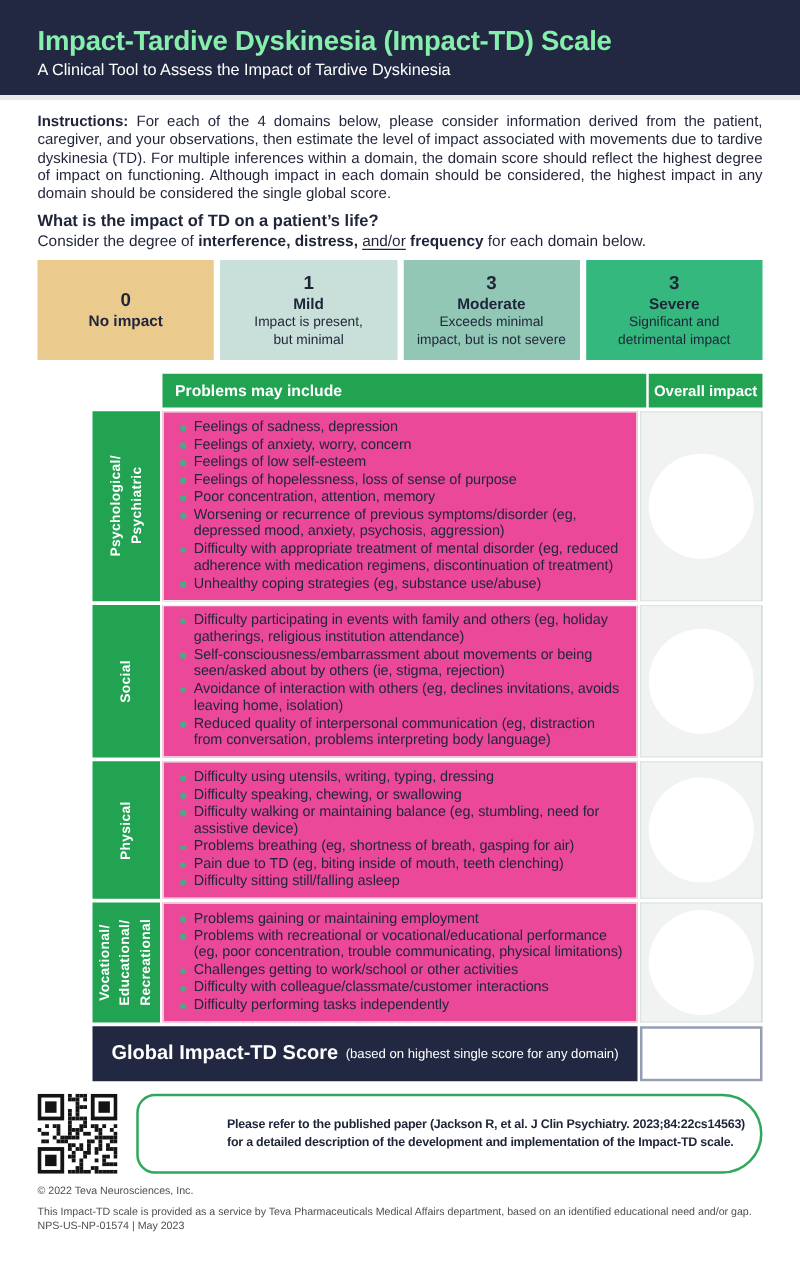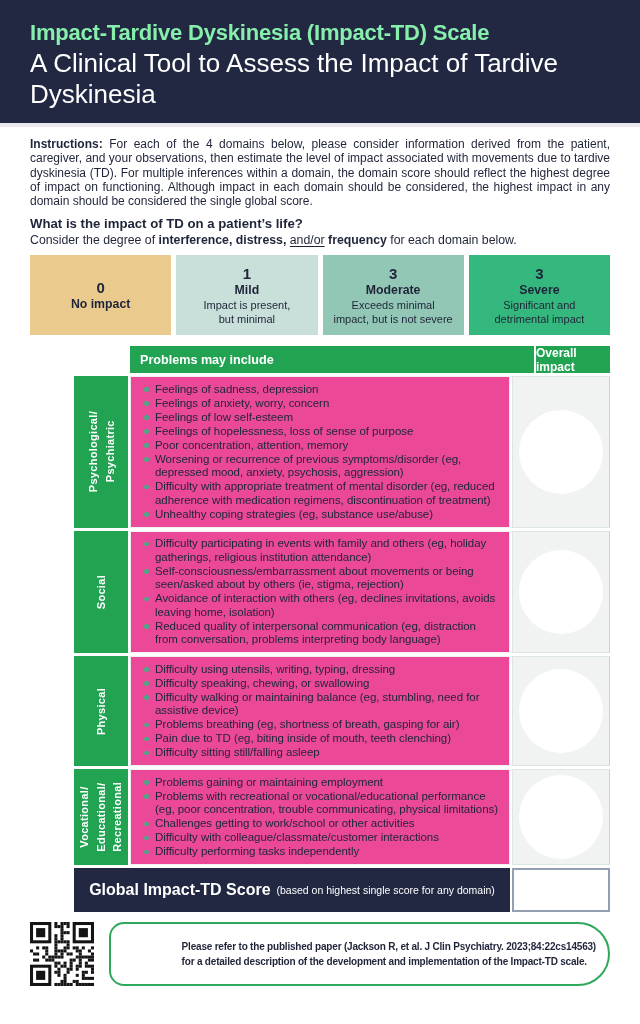--- a/index.html
+++ b/index.html
@@ -12,21 +12,21 @@
   }
   .page { width: 640px; height: 1024px; }
 
   
   header {
     background: var(--navy, #222842);
     padding: 20px 30px 13px 30px;
     border-bottom: 4px solid var(--header-divider, #E9E9EE);
   }
   .doc-title { color:#86efac; font-size: 22px; font-weight: 700; letter-spacing: -0.2px; line-height: 1.15; }
-  .doc-subtitle { color:#fff; font-size: 26px; font-weight: 400; margin-top: 3px; }
+  .doc-subtitle { color:#fff; font-size: 13px; font-weight: 400; margin-top: 3px; }
 
   main { padding: 0 30px; }
 
   .instructions { margin-top: 10px; font-size: 12px; line-height: 1.18; text-align: justify; }
   .instructions b { color: var(--ink, #1F2439); }
   .question { margin-top: 8px; font-size: 13.2px; font-weight: 700; }
   .consider { margin-top: 2px; font-size: 12.3px; }
   .consider u { text-underline-offset: 1.5px; }
 
   
@@ -43,21 +43,21 @@
   
   .impact-table { margin-top: 11px; padding-left: 44px; }
   .t-header { display: flex; height: 27px; }
   .spacer { width: 56px; }
   .h-problems {
     flex: 1; margin-right: 2px; background: var(--green, #21A352);
     color: #fff; font-weight: 700; font-size: 12.6px;
     display: flex; align-items: center; padding-left: 10px;
   }
   .h-overall {
-    width: 74px; background: var(--green, #21A352);
+    width: 91px; background: var(--green, #21A352);
     color: #fff; font-weight: 700; font-size: 12px;
     display: flex; align-items: center; justify-content: center;
   }
   .t-row { display: flex; margin-top: 3px; }
   .d-label {
     width: 54px; margin-right: 2px; background: var(--green, #21A352);
     display: flex; align-items: center; justify-content: center;
   }
   .d-label-text {
     writing-mode: vertical-rl; transform: rotate(180deg);
@@ -383,15 +383,20 @@
           <rect x="0" y="42" width="21" height="21" fill="#141414"></rect>
           <rect x="3" y="45" width="15" height="15" fill="#ffffff"></rect>
           <rect x="6" y="48" width="9" height="9" fill="#141414"></rect>
         </svg>
       <div class="callout">
         <p>Please refer to the published paper (Jackson R, et al. J Clin Psychiatry. 2023;84:22cs14563)
 for a detailed description of the development and implementation of the Impact-TD scale.</p>
       </div>
     </div>
 
+    <footer>
+      <p class="f-copy">© 2022 Teva Neurosciences, Inc.</p>
+      <p>This Impact-TD scale is provided as a service by Teva Pharmaceuticals Medical Affairs department, based on an identified educational need and/or gap.</p>
+      <p>NPS-US-NP-01574 | May 2023</p>
+    </footer>
 
   </main>
 </div>
 
 </body></html>

